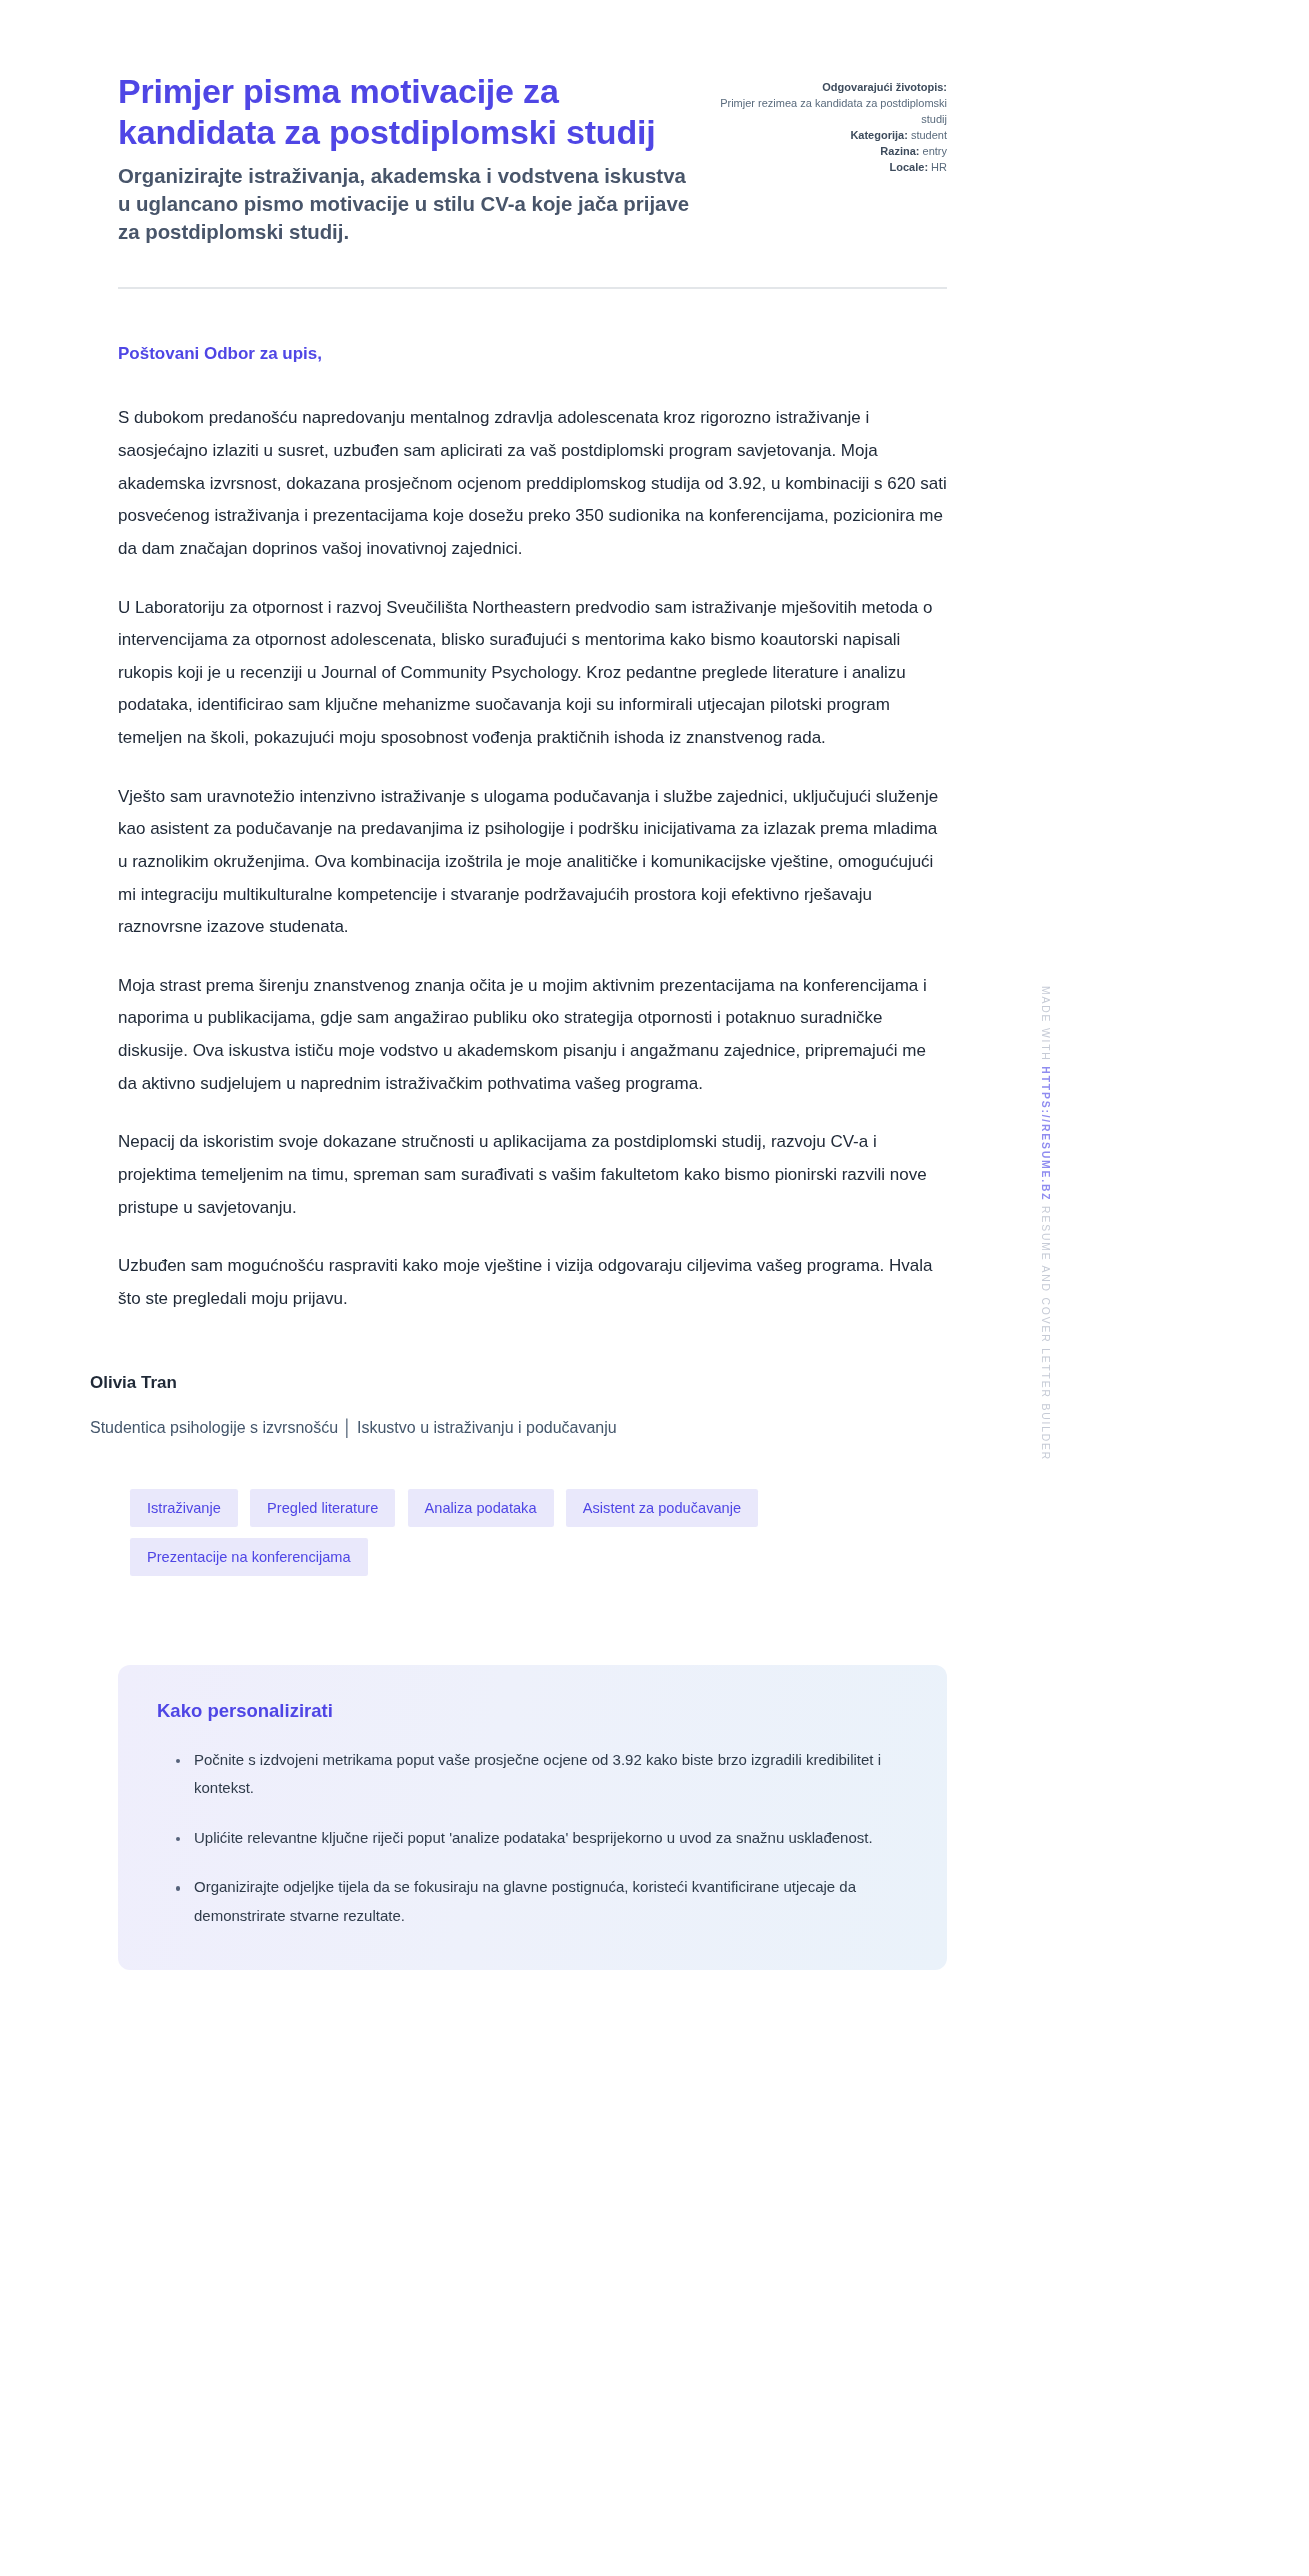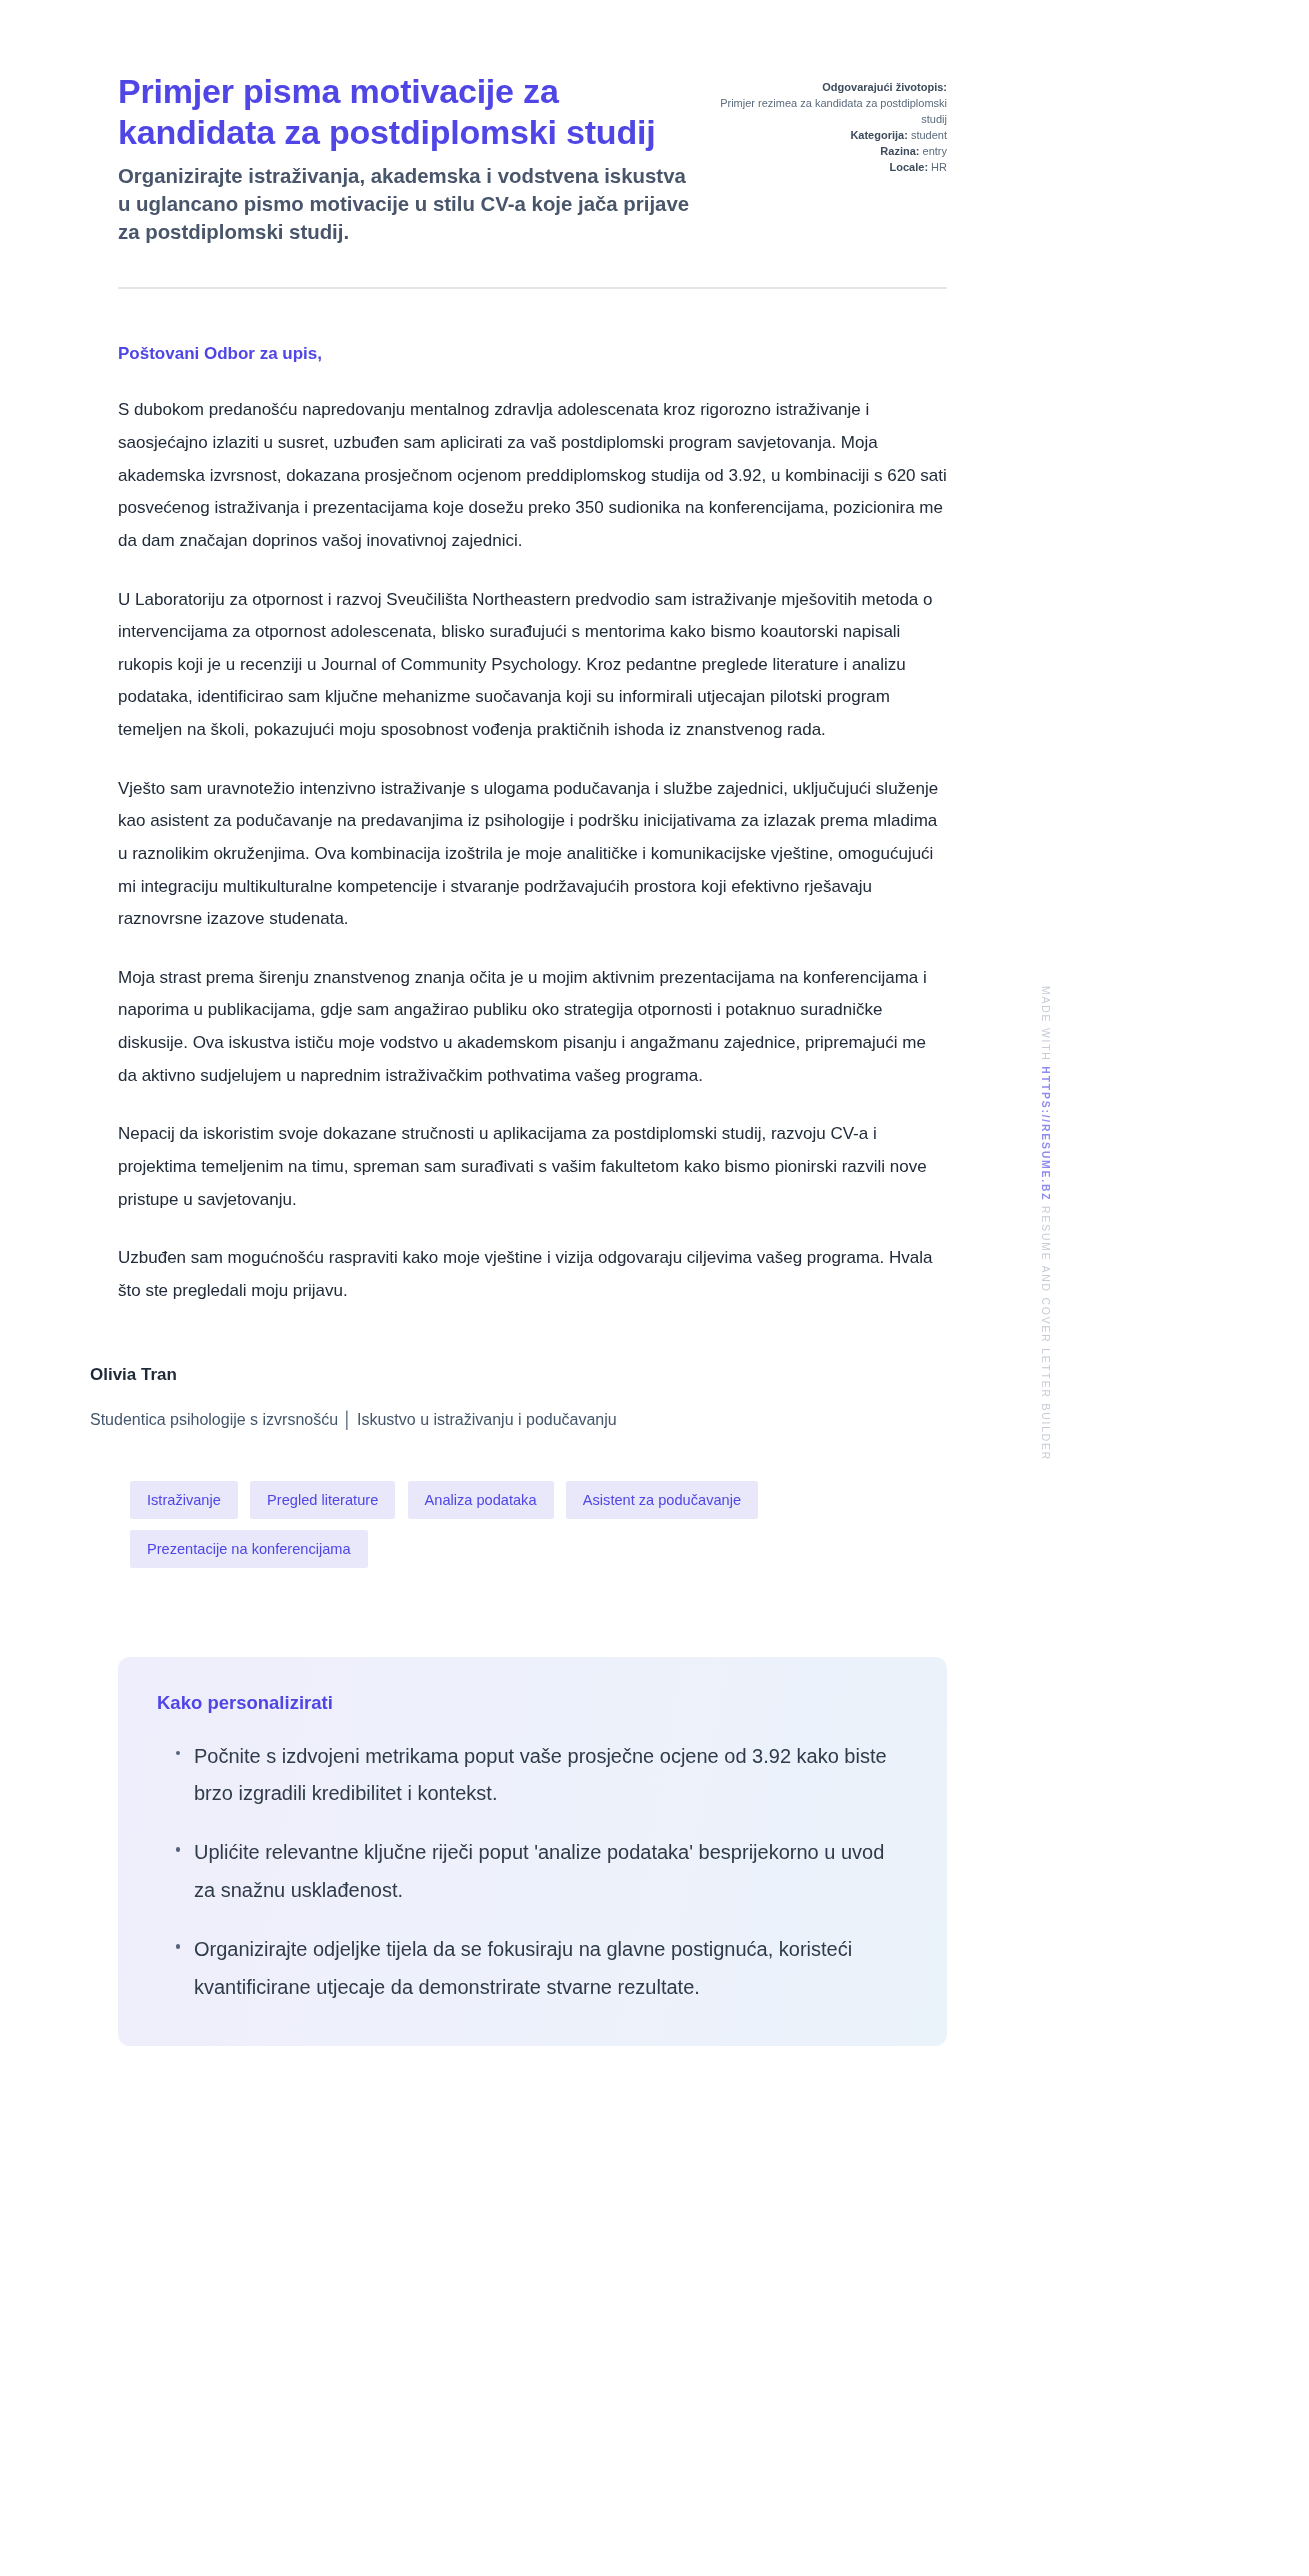--- a/index.html
+++ b/index.html
@@ -93,21 +93,21 @@
     margin: 53px 0 8px 0;
     line-height: 1.4;
   }
   .body-paragraph {
     font-size: 17px;
     line-height: 1.92;
     color: #212b39;
     margin: 26px 0 0 0;
     max-width: 1075px;
   }
-  .body-paragraph.first { margin-top: 29px; }
+  .body-paragraph.first { margin-top: 37px; }
 
   
   .signature {
     padding: 0 90px;
     box-sizing: border-box;
     margin-top: 55px;
   }
   .sig-name {
     font-size: 17px;
     font-weight: bold;
@@ -158,21 +158,21 @@
     margin: 0 0 9.2px 0;
     line-height: 1.4;
   }
   .callout-list {
     margin: 0;
     padding: 0 0 0 18.5px;
     list-style: none;
   }
   .callout-list li {
     position: relative;
-    font-size: 20px;
+    font-size: 15px;
     line-height: 1.88;
     color: #2f3b4a;
     margin-top: 21.6px;
     padding-left: 18.5px;
     max-width: 994px;
   }
   .callout-list li::before {
     content: "";
     position: absolute;
     left: 0;

